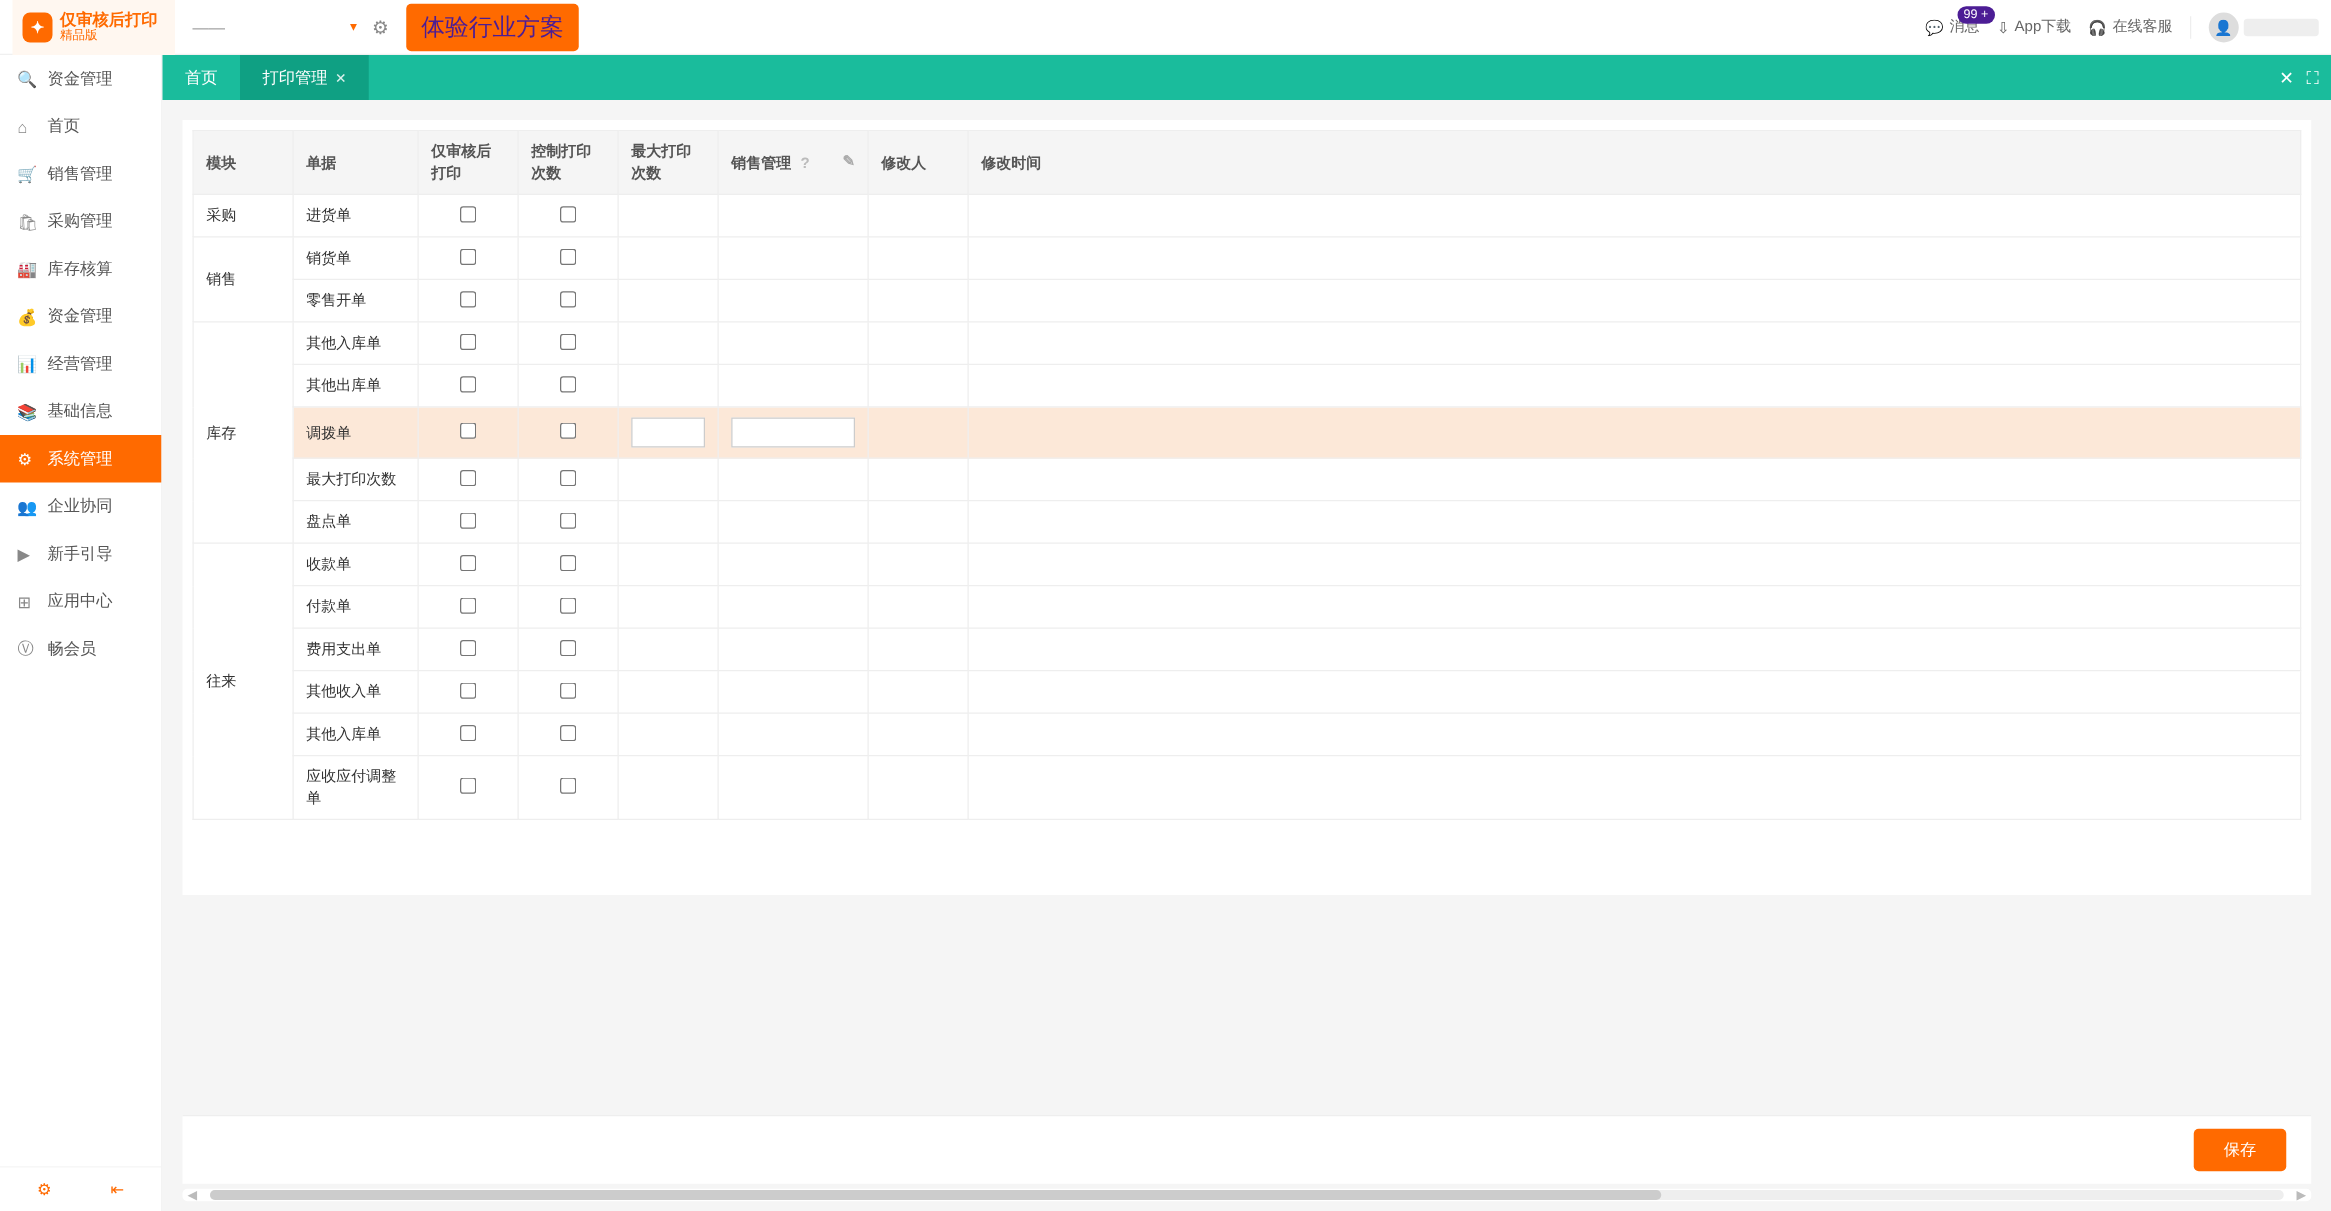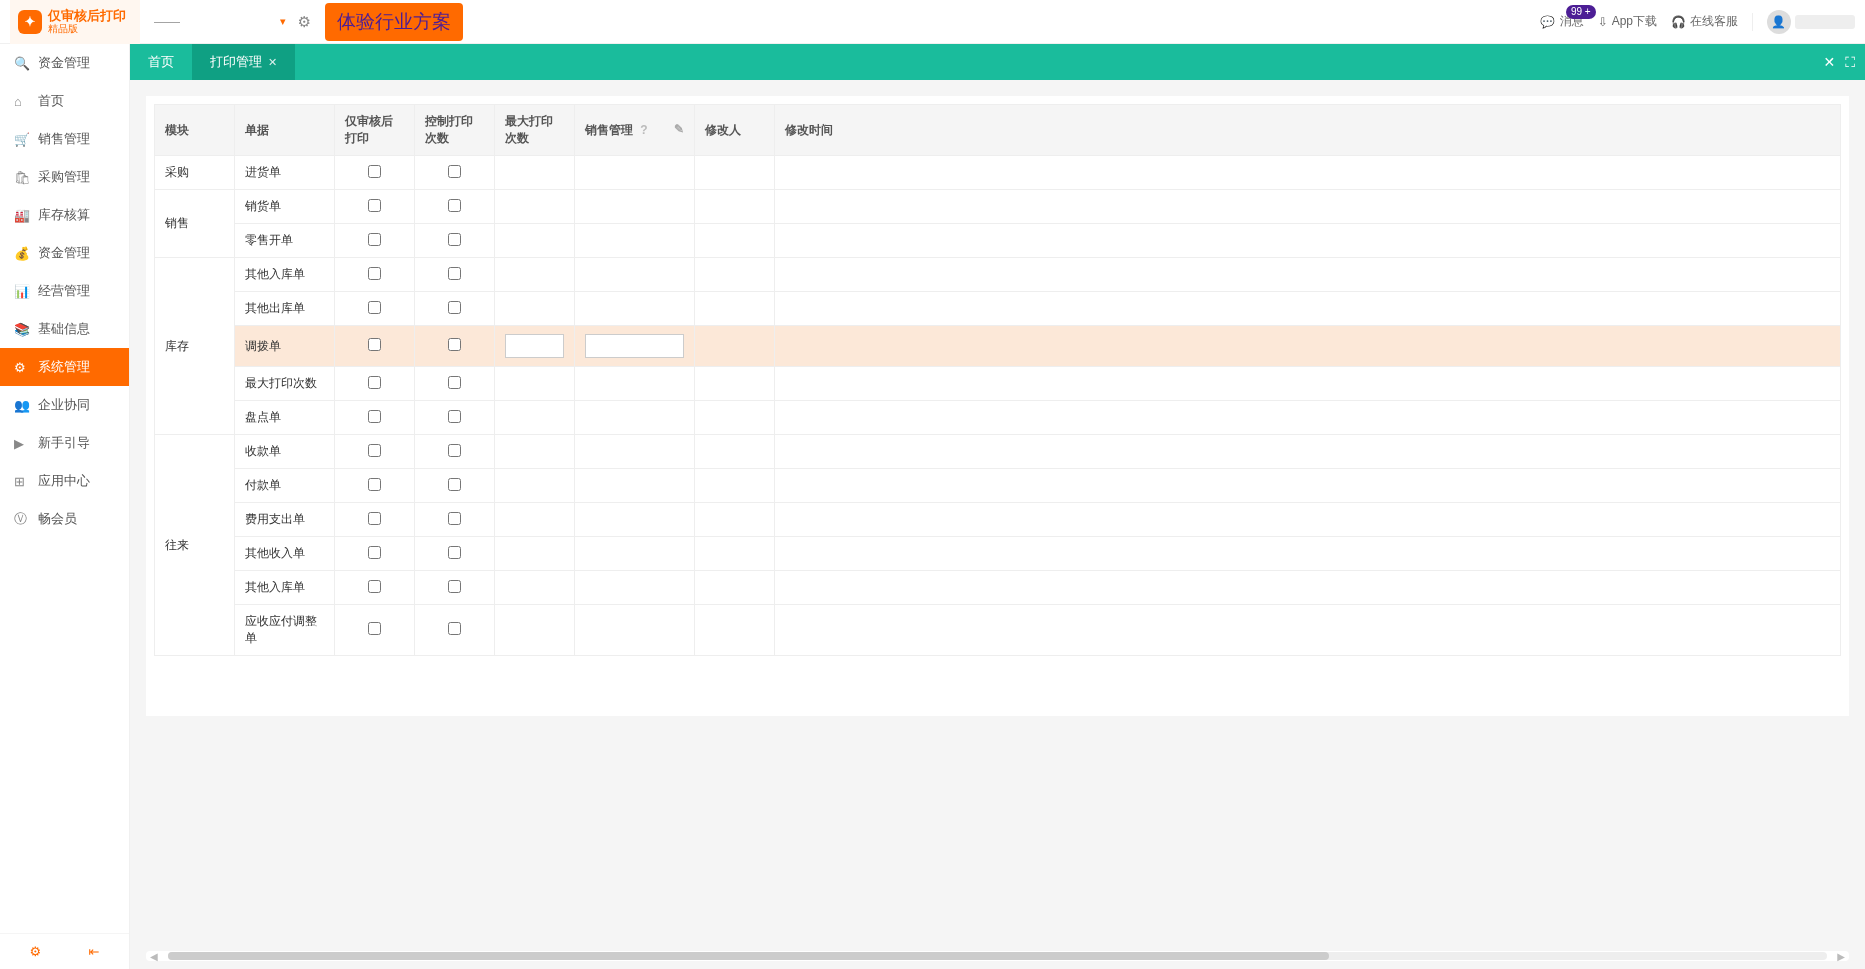--- a/index.html
+++ b/index.html
@@ -346,20 +346,23 @@
                   <td></td>
                   <td></td>
                   <td></td>
                   <td></td>
                 </tr>
               </tbody>
           </table>
         </div>
       </div>
 
+      <div class="footer-bar">
+        <button class="save-btn">保存</button>
+      </div>
       <div class="bottom-scroll">
         <span class="arr">◀</span>
         <div class="track">
             <div class="thumb"></div>
           </div>
         <span class="arr">▶</span>
       </div>
     </div>
   </div>
 </div>

